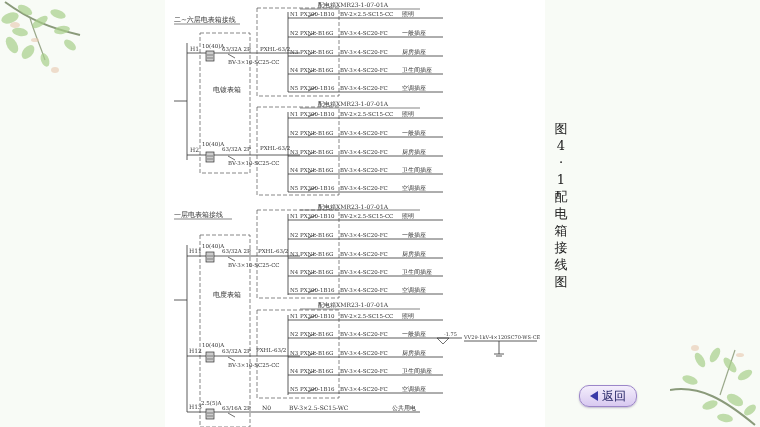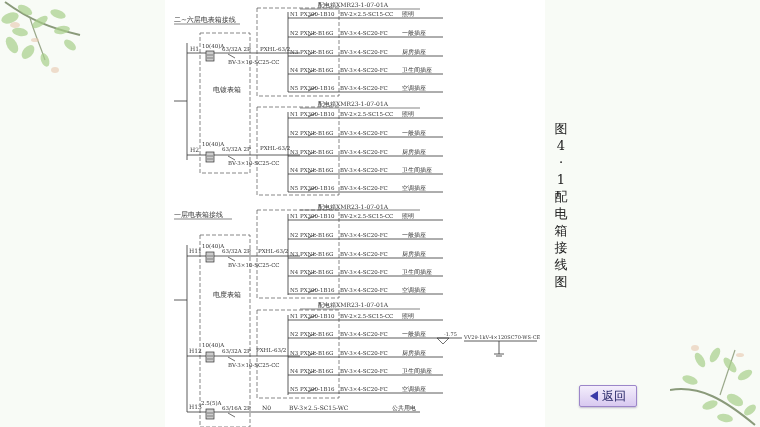--- a/index.html
+++ b/index.html
@@ -3,21 +3,21 @@
 <meta charset="utf-8">
 <style>
   html, body { margin:0; padding:0; }
   body { width:760px; height:427px; position:relative; overflow:hidden; background:#f7faf5; font-family:"DejaVu Serif", serif; }
   .bg-page { position:absolute; left:0; top:0; width:760px; height:427px; background:#f8fbf6; }
   .content { position:absolute; left:165px; top:0; width:380px; height:427px; background:#ffffff; }
   svg.diagram { position:absolute; left:0; top:0; width:760px; height:427px; }
   svg text { font-family:"DejaVu Serif", serif; fill:#333; }
   .caption { position:absolute; left:552px; top:120px; width:18px; font-size:13px; color:#222; line-height:17px; text-align:center; font-family:"DejaVu Serif", serif; }
   .caption span { display:block; }
-  .back-btn { position:absolute; left:579px; top:385px; width:56px; height:20px; border-radius:2px;
+  .back-btn { position:absolute; left:579px; top:385px; width:56px; height:20px; border-radius:10px;
      background:linear-gradient(#f4eefc,#d8c9f0); border:1px solid #9c86c9; box-shadow:0 1px 2px rgba(80,60,120,0.35);
      display:flex; align-items:center; justify-content:center; gap:4px; cursor:pointer; font-size:12px; color:#1d1d60; font-family:"DejaVu Sans", sans-serif; }
   .back-btn .tri { width:0; height:0; border-top:5px solid transparent; border-bottom:5px solid transparent; border-right:8px solid #3a3aa8; }
   .leaves { position:absolute; }
 </style>
 </head>
 <body>
 
 <div class="bg-page"></div>
 

